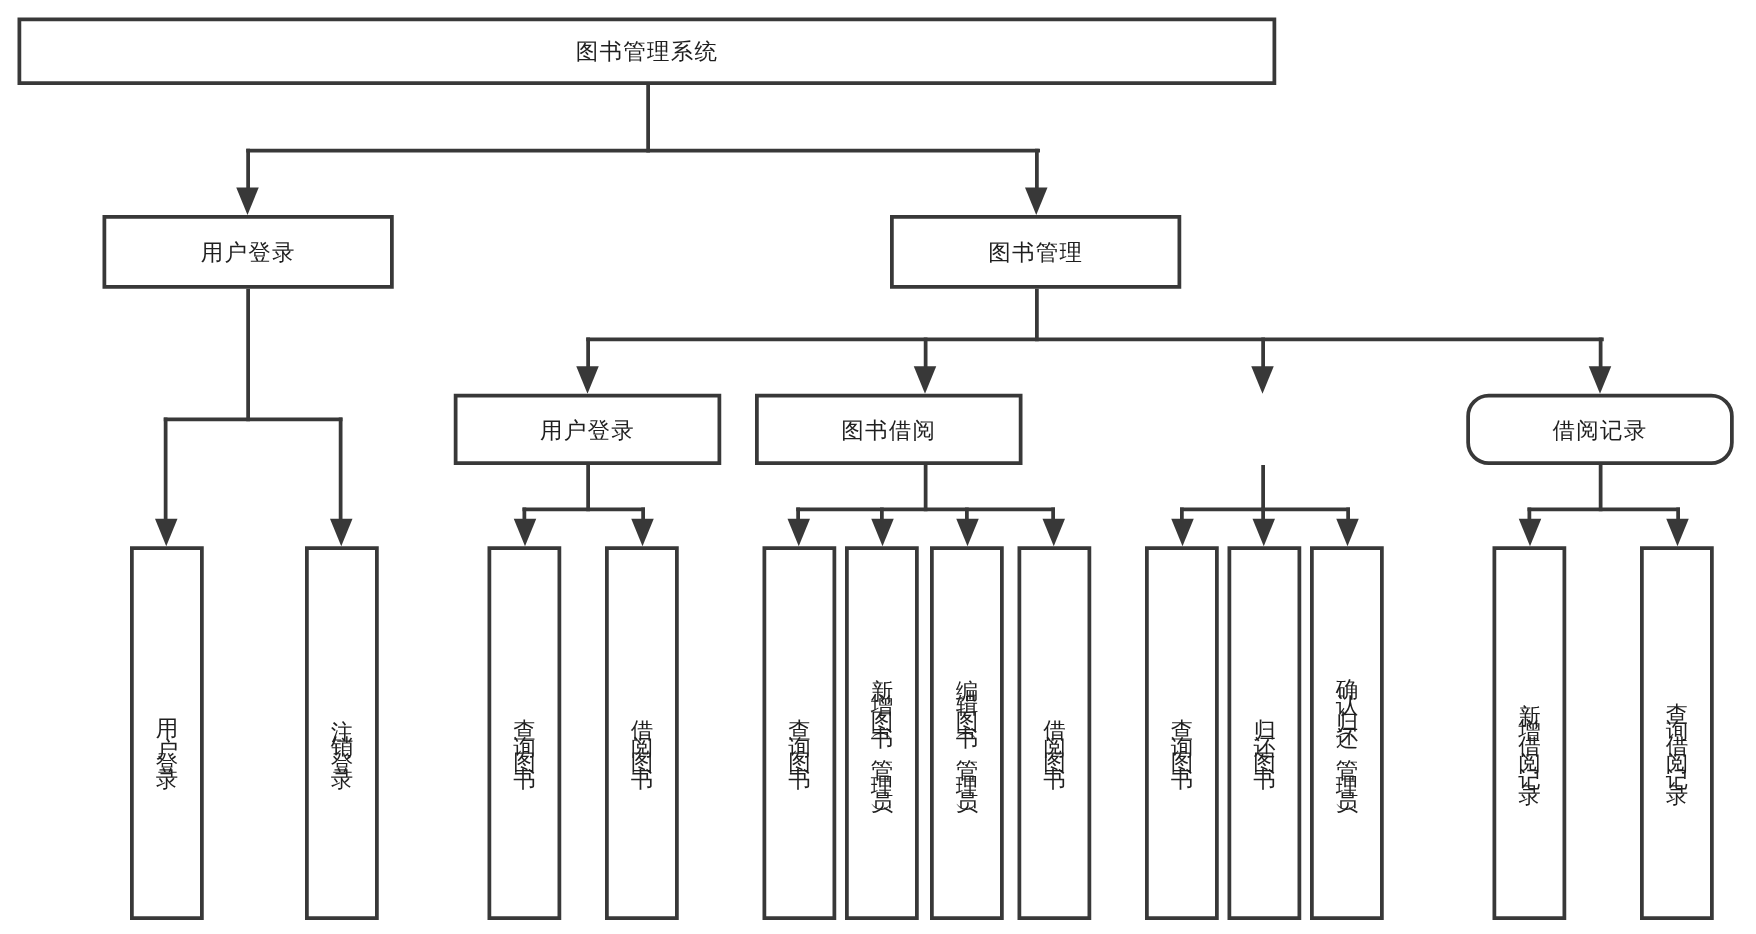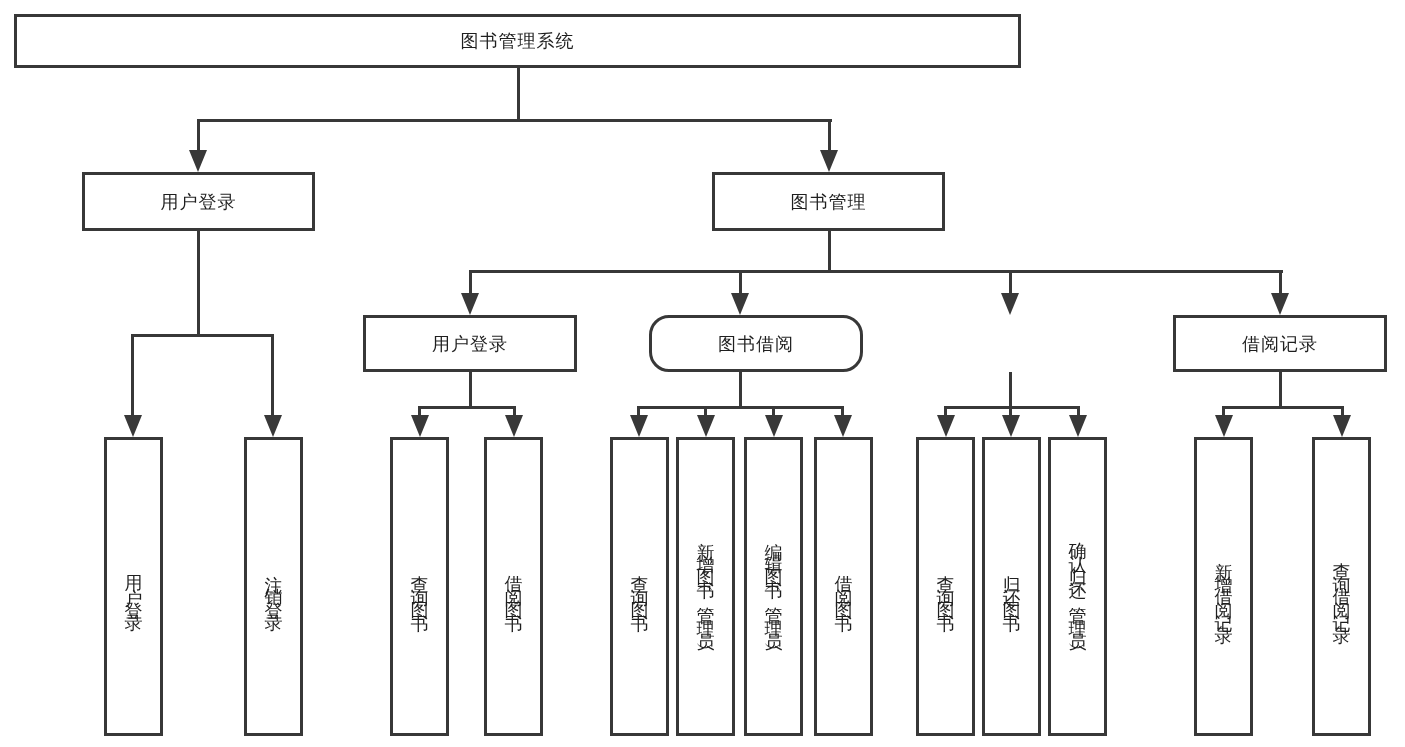--- a/index.html
+++ b/index.html
@@ -95,24 +95,24 @@
   <div class="vline" style="left:1009px;top:270px;width:3px;height:27px;"></div>
   <div class="vline" style="left:1279px;top:270px;width:3px;height:27px;"></div>
   <div class="arrow" style="left:461px;top:293px;"></div>
   <div class="arrow" style="left:731px;top:293px;"></div>
   <div class="arrow" style="left:1001px;top:293px;"></div>
   <div class="arrow" style="left:1271px;top:293px;"></div>
 
   <div class="box" style="left:363px;top:315px;width:214px;height:57px;">
     <span>用户登录</span>
   </div>
-  <div class="box" style="left:649px;top:315px;width:214px;height:57px;border-radius:20px;">
+  <div class="box" style="left:604px;top:315px;width:214px;height:57px;">
     <span>图书借阅</span>
   </div>
-  <div class="box" style="left:1173px;top:315px;width:214px;height:57px;">
+  <div class="box" style="left:1173px;top:315px;width:214px;height:57px;border-radius:18px;">
     <span>借阅记录</span>
   </div>
 
   <div class="vline" style="left:469px;top:372px;width:3px;height:37px;"></div>
   <div class="hline" style="left:418px;top:406px;width:98px;height:3px;"></div>
   <div class="vline" style="left:418px;top:406px;width:3px;height:12px;"></div>
   <div class="vline" style="left:513px;top:406px;width:3px;height:12px;"></div>
   <div class="arrow" style="left:411px;top:415px;"></div>
   <div class="arrow" style="left:505px;top:415px;"></div>
 

